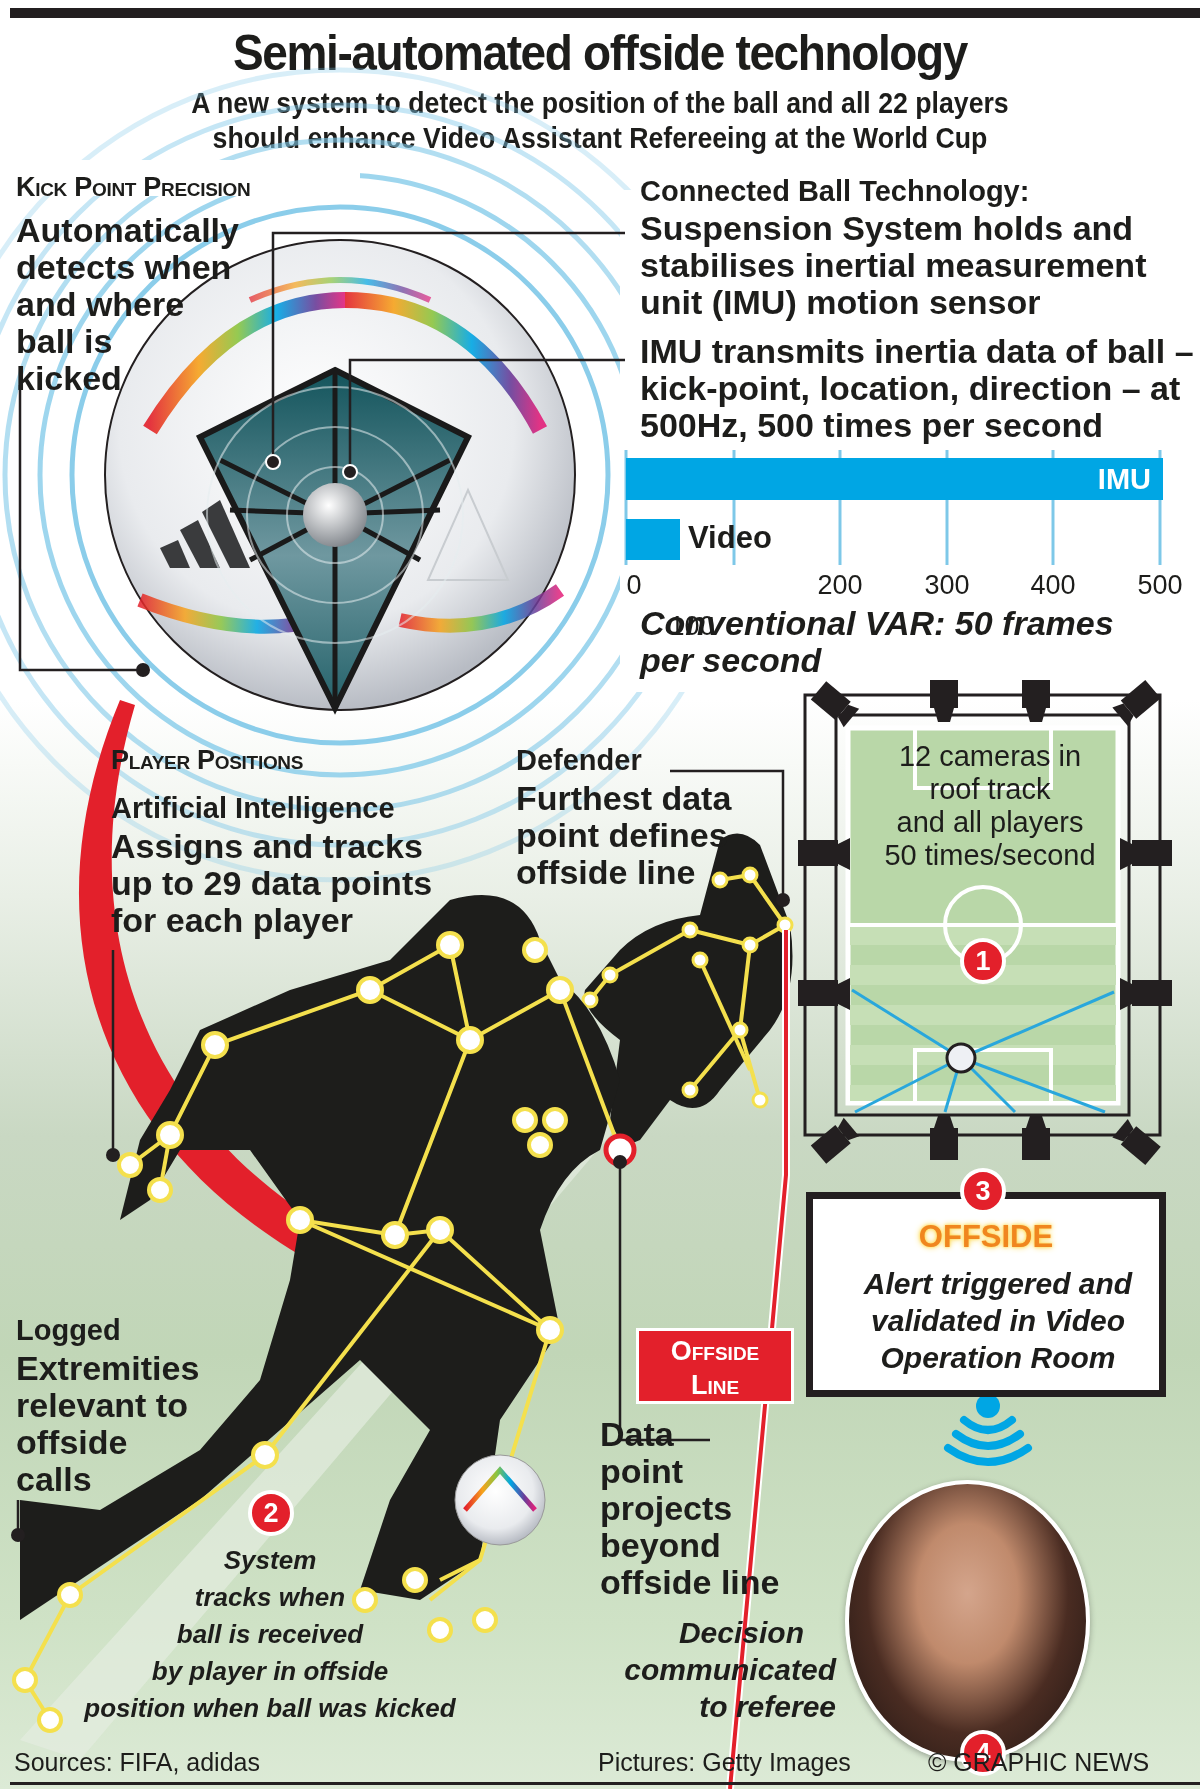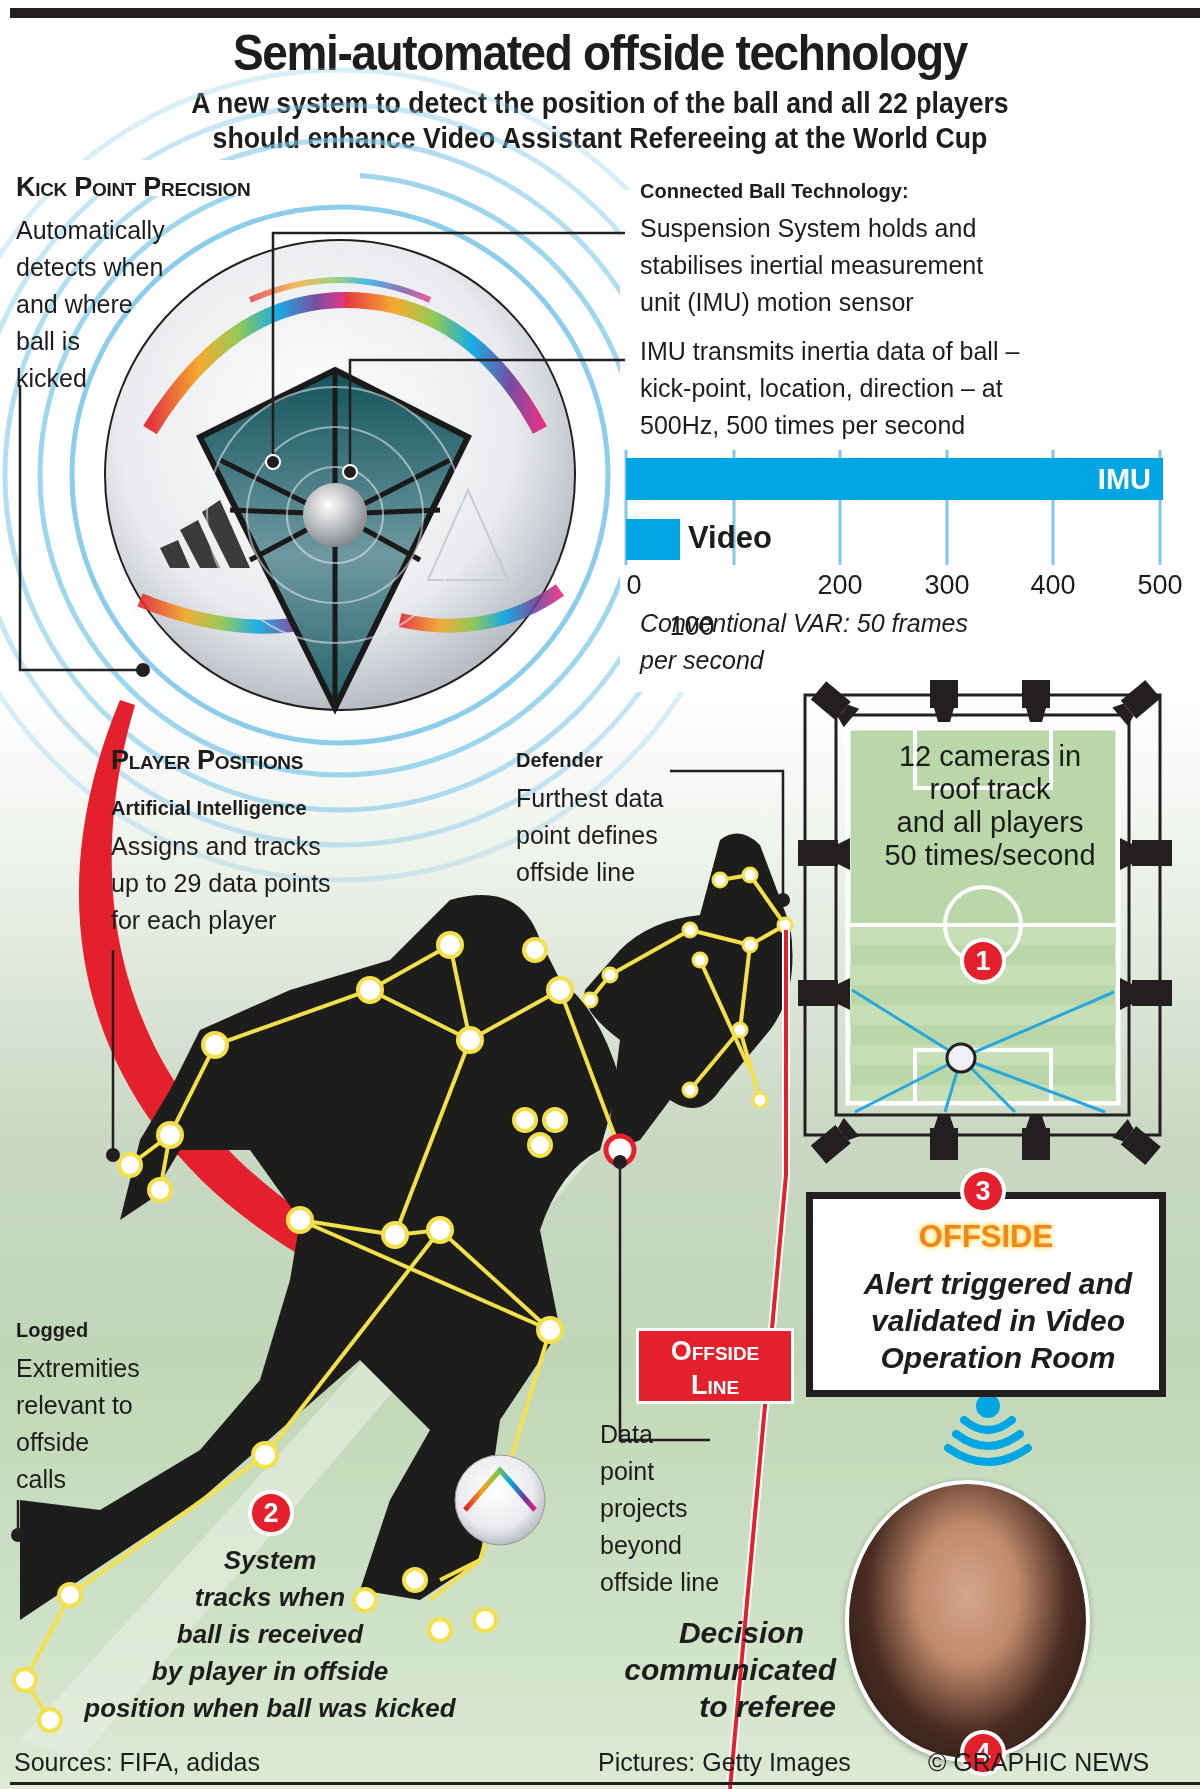--- a/index.html
+++ b/index.html
@@ -3,22 +3,22 @@
 <meta charset="utf-8">
 <style>
   * { box-sizing: border-box; margin: 0; padding: 0; }
   html, body { width: 1200px; height: 1789px; background: #ffffff; overflow: hidden; }
   body { position: relative; font-family: "Liberation Sans", sans-serif; color: #1d1d1b; }
   .abs { position: absolute; }
   .topbar { left: 10px; top: 8px; width: 1190px; height: 10px; background: #231f20; }
   .title { left: 0; top: 24px; width: 1200px; text-align: center; font-size: 50px; font-weight: bold; letter-spacing: -1.5px; transform: scaleX(0.92); transform-origin: center; }
   .subtitle { left: 0; top: 86px; width: 1200px; text-align: center; font-size: 29px; font-weight: bold; line-height: 35px; transform: scaleX(0.92); transform-origin: center; }
   .sc-head { font-size: 27px; font-weight: bold; font-variant: small-caps; letter-spacing: -0.3px; }
-  .body-txt { font-size: 25px; line-height: 37px; }
-  .bold-head { font-size: 20px; font-weight: bold; line-height: 36px; }
+  .body-txt { font-size: 34px; line-height: 37px; font-weight: bold; }
+  .bold-head { font-size: 29px; font-weight: bold; line-height: 36px; }
   .italic-txt { font-style: italic; }
   .bg-field { left: 0; top: 700px; width: 1200px; height: 1089px;
     background: linear-gradient(180deg, #ffffff 0%, #e9efe6 18%, #c9d8c3 40%, #c1d6b7 60%, #cfe2c6 85%, #dcead6 100%); }
   svg { position: absolute; left: 0; top: 0; }
   .pitch-text { left: 848px; top: 740px; width: 284px; text-align: center; font-size: 29px; line-height: 33px; }
   .offside-box { left: 806px; top: 1192px; width: 360px; height: 205px; border: 7px solid #231f20; background: #ffffff; }
   .offside-word { left: 0; top: 20px; width: 100%; text-align: center; font-size: 31px; font-weight: bold; color: #f0861f; text-shadow: 0 0 6px #ffd84a, 0 0 3px #ffd84a; }
   .alert-text { left: 0; top: 66px; width: 100%; text-align: center; font-size: 30px; font-weight: bold; font-style: italic; line-height: 37px; margin-left: 12px; }
   .badge { width: 46px; height: 46px; border-radius: 50%; background: #e3202b; border: 4px solid #ffffff; color: #ffffff; font-weight: bold; font-size: 27px; text-align: center; line-height: 38px; }
   .offline-label { left: 636px; top: 1328px; width: 158px; height: 76px; background: #e3202b; border: 3px solid #ffffff; color: #ffffff; text-align: center; font-weight: bold; font-size: 27px; line-height: 34px; font-variant: small-caps; padding-top: 3px; }

